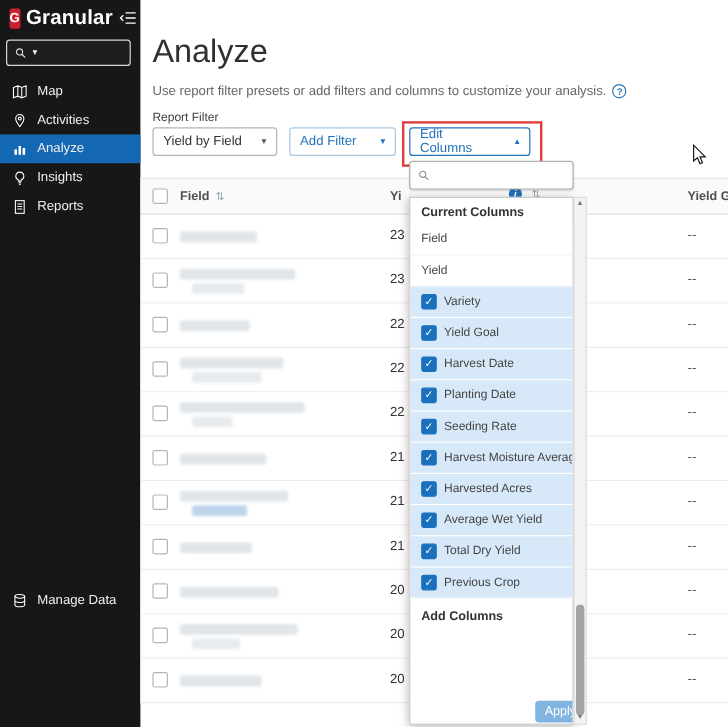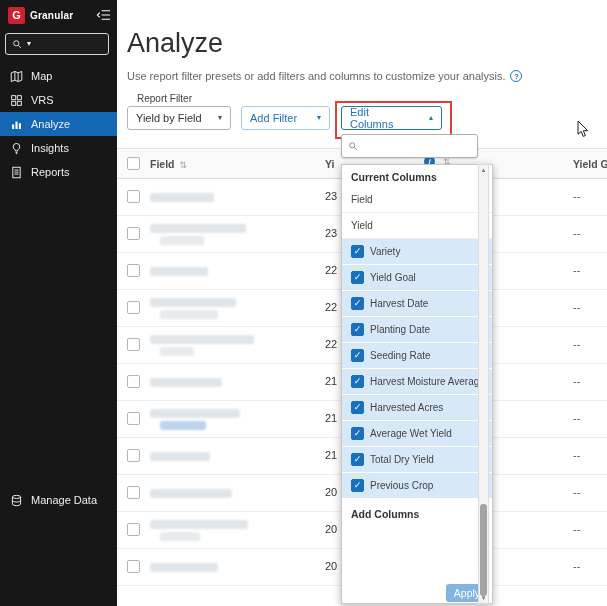--- a/index.html
+++ b/index.html
@@ -4,38 +4,38 @@
 <style>
   html,body{margin:0;padding:0;background:#e9e9e9;}
   .wrap{position:relative;width:607px;height:606px;overflow:hidden;background:#fff;
         font-family:"Liberation Sans",sans-serif;-webkit-font-smoothing:antialiased;}
 
   
   .sidebar{position:absolute;left:0;top:0;width:117px;height:606px;background:#171717;color:#fff;}
   .brandrow{position:absolute;left:8px;top:6px;right:6px;height:18px;display:flex;align-items:center;gap:5px;}
   .logo{width:17px;height:17px;background:#cf2030;color:#fff;font-size:11px;font-weight:bold;
         display:flex;align-items:center;justify-content:center;border-radius:2px;}
-  .brandname{font-size:10px;font-weight:bold;letter-spacing:.2px;flex:1;}
+  .brandname{font-size:17px;font-weight:bold;letter-spacing:.2px;flex:1;}
   .collapse{cursor:pointer;display:flex;align-items:center;}
   .sb-search{position:absolute;left:5px;top:33px;width:104px;height:22px;border:1px solid #d6d6d6;
              border-radius:3px;background:#1d1d1d;display:flex;align-items:center;gap:5px;padding:0 6px;box-sizing:border-box;}
   .sb-search .blob{height:8px;flex:1;background:#7b7b7b;border-radius:2px;filter:blur(1.2px);}
   .sb-chev{font-size:8px;color:#eee;line-height:1;}
   .nav{position:absolute;left:0;top:64px;width:117px;}
   .nav-item{display:flex;align-items:center;height:24px;padding-left:10px;gap:8px;font-size:11px;color:#efefef;cursor:pointer;}
   .nav-item.active{background:#1468b3;}
   .nav-item svg{flex:0 0 13px;}
   .nav-bottom{position:absolute;left:0;top:488px;width:117px;}
 
   
   .title{position:absolute;left:127px;top:28px;font-size:27px;font-weight:500;color:#303030;}
   .subtitle{position:absolute;left:127px;top:70px;font-size:11px;color:#666;display:flex;align-items:center;gap:5px;white-space:nowrap;}
   .help{width:12px;height:12px;border:1px solid #2a76ba;border-radius:50%;color:#2a76ba;font-size:8px;font-weight:bold;
         display:flex;align-items:center;justify-content:center;cursor:pointer;box-sizing:border-box;}
-  .rf-label{position:absolute;left:137px;top:93px;font-size:10px;color:#3f3f3f;}
+  .rf-label{position:absolute;left:127px;top:93px;font-size:10px;color:#3f3f3f;}
   .ctrl{position:absolute;top:106px;height:24px;display:flex;align-items:center;justify-content:space-between;
         padding:0 8px;border-radius:3px;font-size:11px;background:#fff;cursor:pointer;box-sizing:border-box;}
   .ctrl .chev{font-size:8px;margin-left:6px;line-height:1;}
   .ctrl-rf{left:127px;width:104px;border:1px solid #b5b5b5;color:#333;}
   .ctrl-rf .chev{color:#555;}
   .ctrl-add{left:241px;width:89px;border:1px solid #a9c8e4;color:#2173ba;}
   .ctrl-edit{left:341px;width:101px;border:1px solid #2173ba;color:#2173ba;gap:16px;}
   .redbox{position:absolute;left:335px;top:101px;width:113px;height:34px;border:2px solid #e23d3d;z-index:6;pointer-events:none;}
   .cursor{position:absolute;left:577px;top:120px;z-index:40;pointer-events:none;}
 
@@ -70,21 +70,21 @@
   .rows .trow:nth-of-type(8) .b1{width:60px;}
   .rows .trow:nth-of-type(9) .b1{width:82px;}
   .rows .trow:nth-of-type(10) .b1{width:98px;top:8px;} .rows .trow:nth-of-type(10) .b2{display:block;width:40px;}
   .rows .trow:nth-of-type(11) .b1{width:68px;}
 
   
   .psearch{position:absolute;left:341px;top:134px;width:137px;height:24px;background:#fff;border:1px solid #b0b0b0;
            border-radius:3px;z-index:10;display:flex;align-items:center;gap:5px;padding:0 6px;box-sizing:border-box;
            color:#777;box-shadow:0 1px 2px rgba(0,0,0,.15);}
   .psearch input{border:none;outline:none;flex:1;min-width:0;font-size:10px;font-family:"Liberation Sans",sans-serif;background:transparent;}
-  .panel{position:absolute;left:341px;top:164px;width:152px;height:440px;background:#fff;border:1px solid #c9c9c9;
+  .panel{position:absolute;left:341px;top:164px;width:137px;height:440px;background:#fff;border:1px solid #c9c9c9;
          box-shadow:0 2px 8px rgba(0,0,0,.3);z-index:10;box-sizing:border-box;overflow:hidden;}
   .sect{height:22px;padding:6px 9px 0;font-size:10.5px;font-weight:bold;color:#333;box-sizing:border-box;}
   .sect-add{height:26px;padding-top:9px;}
   .pitem{height:26px;display:flex;align-items:center;gap:6px;padding:0 9px;font-size:10px;color:#444;
          border-bottom:1px solid #f0f0f0;white-space:nowrap;overflow:hidden;box-sizing:border-box;cursor:pointer;background:#fff;}
   .pitem.checked{background:#d7e9f8;border-bottom:1px solid #fff;}
   .pcb{width:13px;height:13px;flex:0 0 13px;border-radius:2px;box-sizing:border-box;display:flex;align-items:center;justify-content:center;cursor:pointer;}
   .pcb.on{background:#1a70bc;border:1px solid #1a70bc;color:#fff;font-size:9px;line-height:1;}
   .pcb.off{background:#fff;border:1px solid #a9a9a9;}
   .apply{position:absolute;left:104px;top:419px;width:42px;height:18px;background:#82b4e1;color:#fff;font-size:10.5px;
@@ -124,23 +124,24 @@
 
     <div class="nav">
       <div class="nav-item">
         <svg width="13" height="13" viewBox="0 0 16 16">
           <path d="M1.5 3.5L6 1.8l4 1.7 4.5-1.7v10.7L10 14.2l-4-1.7-4.5 1.7zM6 1.8v10.7M10 3.5v10.7" fill="none" stroke="#fff" stroke-width="1.1"></path>
         </svg>
         <span>Map</span>
       </div>
       <div class="nav-item">
         <svg width="13" height="13" viewBox="0 0 16 16">
-          <path d="M2 2h5v5H2zM9 2h5v5H9zM2 9h5v5H2zM9 9h5v5H9z" fill="none" stroke="#fff" stroke-width="1.1"></path>
-        </svg>
-        <span>VRS</span>
+          <path d="M8 1.8c-2.3 0-4.2 1.8-4.2 4.1C3.8 9 8 14.2 8 14.2s4.2-5.2 4.2-8.3C12.2 3.6 10.3 1.8 8 1.8z" fill="none" stroke="#fff" stroke-width="1.1"></path>
+          <circle cx="8" cy="5.9" r="1.5" fill="none" stroke="#fff" stroke-width="1.1"></circle>
+        </svg>
+        <span>Activities</span>
       </div>
       <div class="nav-item active">
         <svg width="13" height="13" viewBox="0 0 16 16">
           <rect x="2.5" y="8" width="2.6" height="5.5" fill="#fff"></rect>
           <rect x="6.7" y="4.5" width="2.6" height="9" fill="#fff"></rect>
           <rect x="10.9" y="6.5" width="2.6" height="7" fill="#fff"></rect>
         </svg>
         <span>Analyze</span>
       </div>
       <div class="nav-item">

